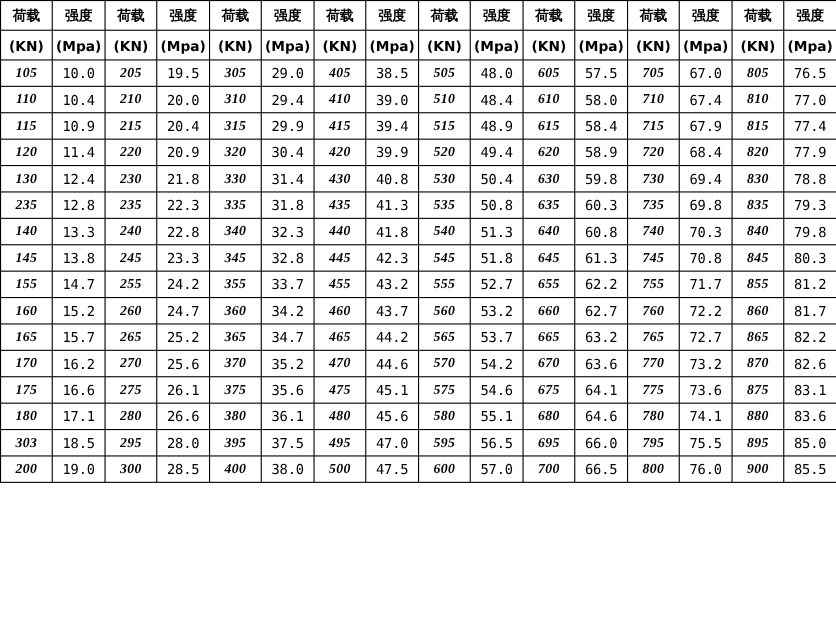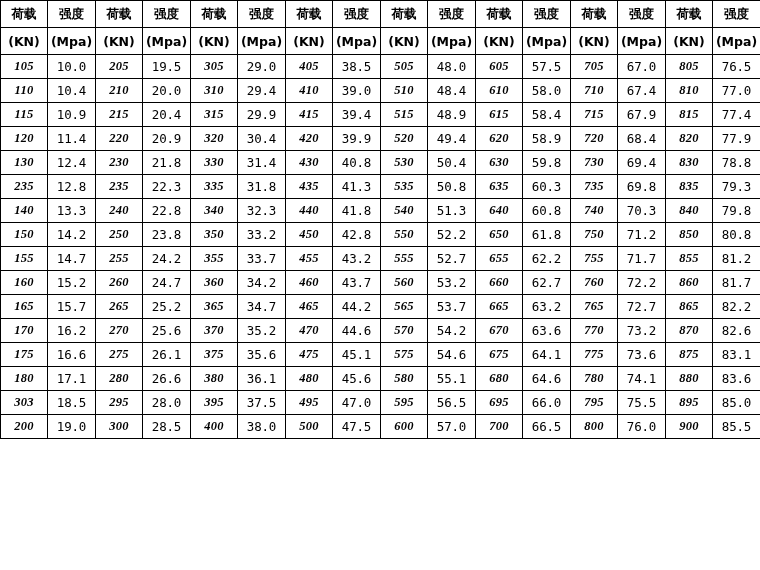--- a/index.html
+++ b/index.html
@@ -250,36 +250,36 @@
           <td class="load-cell">540</td>
           <td class="str-cell">51.3</td>
           <td class="load-cell">640</td>
           <td class="str-cell">60.8</td>
           <td class="load-cell">740</td>
           <td class="str-cell">70.3</td>
           <td class="load-cell">840</td>
           <td class="str-cell">79.8</td>
         </tr>
         <tr class="data-row">
-          <td class="load-cell">150</td>
-          <td class="str-cell">14.2</td>
-          <td class="load-cell">250</td>
-          <td class="str-cell">23.8</td>
-          <td class="load-cell">350</td>
-          <td class="str-cell">33.2</td>
-          <td class="load-cell">450</td>
-          <td class="str-cell">42.8</td>
-          <td class="load-cell">550</td>
-          <td class="str-cell">52.2</td>
-          <td class="load-cell">650</td>
-          <td class="str-cell">61.8</td>
-          <td class="load-cell">750</td>
-          <td class="str-cell">71.2</td>
-          <td class="load-cell">850</td>
-          <td class="str-cell">80.8</td>
+          <td class="load-cell">145</td>
+          <td class="str-cell">13.8</td>
+          <td class="load-cell">245</td>
+          <td class="str-cell">23.3</td>
+          <td class="load-cell">345</td>
+          <td class="str-cell">32.8</td>
+          <td class="load-cell">445</td>
+          <td class="str-cell">42.3</td>
+          <td class="load-cell">545</td>
+          <td class="str-cell">51.8</td>
+          <td class="load-cell">645</td>
+          <td class="str-cell">61.3</td>
+          <td class="load-cell">745</td>
+          <td class="str-cell">70.8</td>
+          <td class="load-cell">845</td>
+          <td class="str-cell">80.3</td>
         </tr>
         <tr class="data-row">
           <td class="load-cell">155</td>
           <td class="str-cell">14.7</td>
           <td class="load-cell">255</td>
           <td class="str-cell">24.2</td>
           <td class="load-cell">355</td>
           <td class="str-cell">33.7</td>
           <td class="load-cell">455</td>
           <td class="str-cell">43.2</td>

